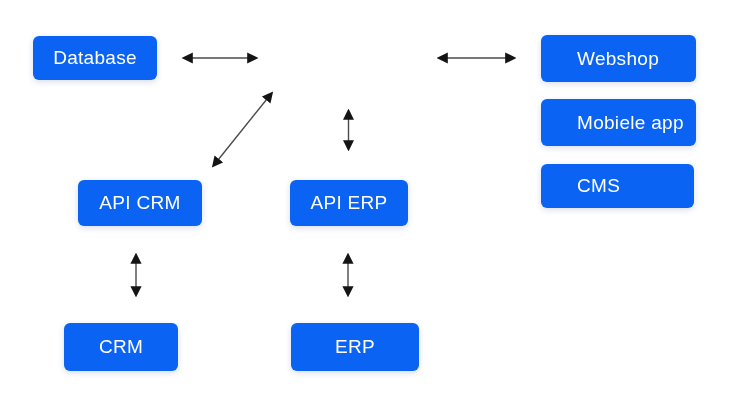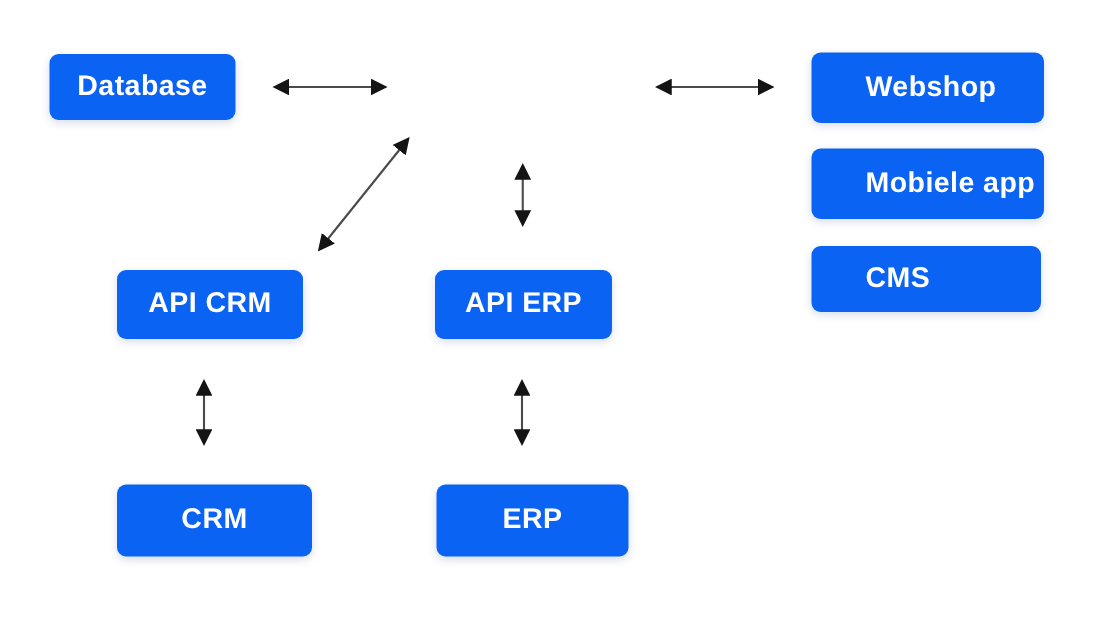--- a/index.html
+++ b/index.html
@@ -20,21 +20,21 @@
     left: 0;
     top: 0;
     width: 732px;
     height: 417px;
   }
   .node {
     position: absolute;
     background: #0b63f4;
     border-radius: 6px;
     color: #ffffff;
-    font-weight: 700;
+    font-weight: 400;
     font-size: 19px;
     letter-spacing: 0.3px;
     display: flex;
     align-items: center;
     justify-content: center;
     box-shadow: 0 2px 6px rgba(40, 70, 140, 0.18);
     box-sizing: border-box;
     white-space: nowrap;
   }
   .node.left-align {
@@ -53,21 +53,21 @@
     flex: 0 0 auto;
   }
   
   .n-database { left: 33px;  top: 36px;  width: 124px; height: 44px; }
   .n-api      { left: 289px; top: 35px;  width: 103px; height: 43px; }
   .n-webshop  { left: 541px; top: 35px;  width: 155px; height: 47px; }
   .n-mobiele  { left: 541px; top: 99px;  width: 155px; height: 47px; }
   .n-cms      { left: 541px; top: 164px; width: 153px; height: 44px; }
   .n-apicrm   { left: 78px;  top: 180px; width: 124px; height: 46px; }
   .n-apierp   { left: 290px; top: 180px; width: 118px; height: 46px; }
-  .n-crm      { left: 78px;  top: 323px; width: 130px; height: 48px; }
+  .n-crm      { left: 64px;  top: 323px; width: 114px; height: 48px; }
   .n-erp      { left: 291px; top: 323px; width: 128px; height: 48px; }
 </style>
 </head>
 <body>
 
 <div class="canvas">
 
   <svg class="svg-layer" viewBox="0 0 732 417" xmlns="http://www.w3.org/2000/svg">
     <defs>
       <marker id="arr" viewBox="0 0 10 10" refX="7" refY="5" markerWidth="8" markerHeight="8" orient="auto-start-reverse">

